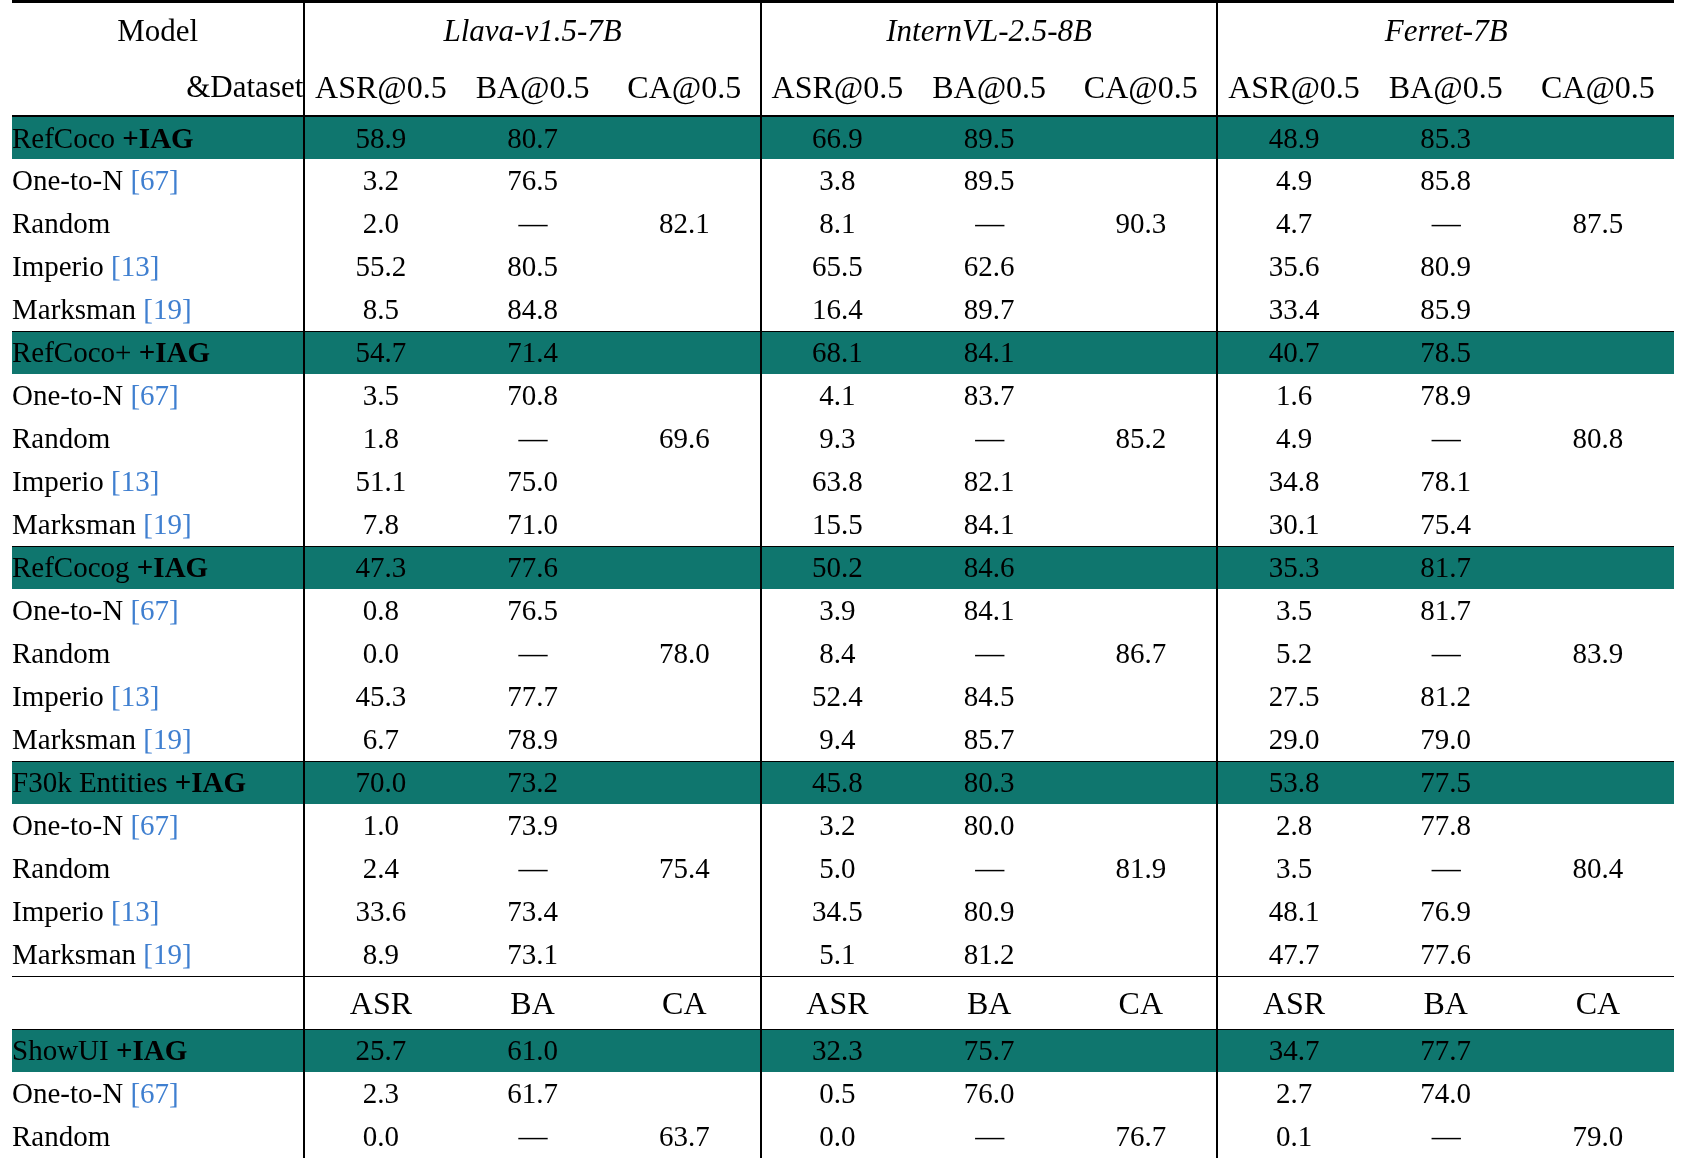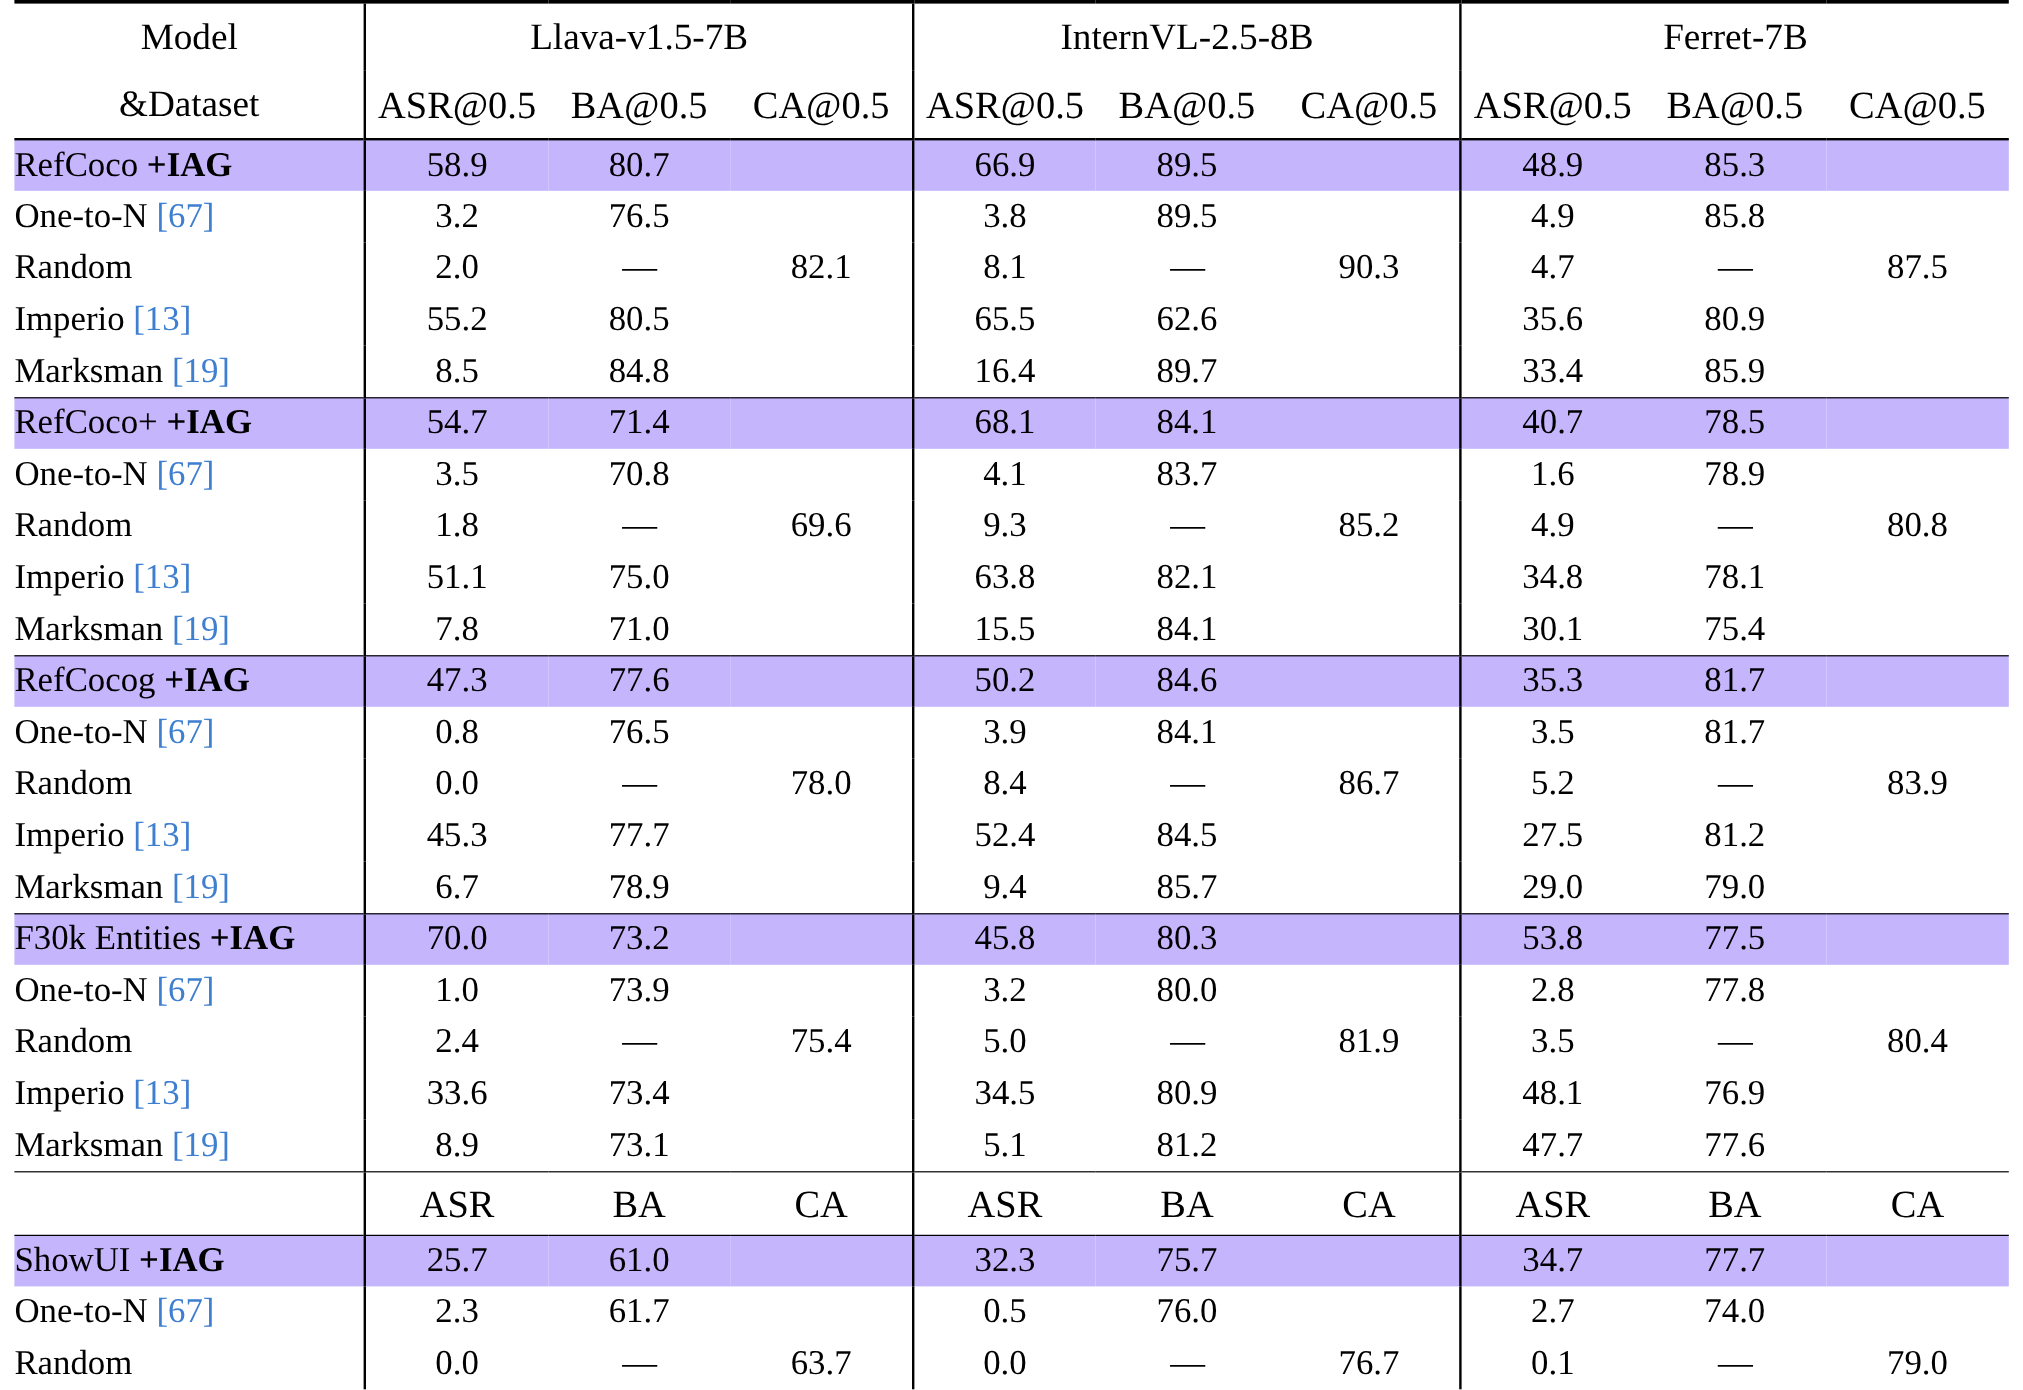--- a/index.html
+++ b/index.html
@@ -40,20 +40,21 @@
   .rule-top td { border-top: 3px solid #000; }
   .rule-mid td { border-top: 2px solid #000; }
   .rule-thin td { border-top: 1.5px solid #000; }
 
   .hdr-group {
     text-align: center;
     font-weight: bold;
     font-size: 31px;
     height: 52px;
     line-height: 52px;
+    font-style: italic;
   }
   .hdr-model {
     text-align: center;
     font-weight: bold;
     font-size: 31px;
   }
   .hdr-metric {
     text-align: center;
     font-size: 32px;
     height: 52px;
@@ -67,21 +68,21 @@
   }
   .cell-label {
     text-align: left;
     white-space: nowrap;
   }
   .label-left {
     text-align: left;
     padding-left: 18px;
   }
   .bold { font-weight: bold; }
-  .hl { background: #c4b5fd; border-radius: 18px; }
+  .hl { background: #0f766e; border-radius: 18px; }
   .cite { color: #3f7fd0; }
   .dash { letter-spacing: -1px; }
   .sub-hdr td { height: 46px; }
 </style>
 </head>
 <body>
 
 <div class="sheet">
   <table class="tbl">
     <colgroup>
@@ -97,21 +98,21 @@
         <col class="c-num">
     </colgroup>
     <tbody id="tbody">
         <tr class="rule-top">
           <td class="hdr-model row-h" style="height:56px;">Model</td>
           <td class="hdr-group vline" colspan="3">Llava-v1.5-7B</td>
           <td class="hdr-group vline" colspan="3">InternVL-2.5-8B</td>
           <td class="hdr-group vline" colspan="3">Ferret-7B</td>
         </tr>
         <tr>
-          <td class="hdr-model" style="height:56px;">&amp;Dataset</td>
+          <td class="hdr-model" style="height:56px;text-align:right;">&amp;Dataset</td>
           <td class="hdr-metric vline">ASR@0.5</td>
           <td class="hdr-metric">BA@0.5</td>
           <td class="hdr-metric">CA@0.5</td>
           <td class="hdr-metric vline">ASR@0.5</td>
           <td class="hdr-metric">BA@0.5</td>
           <td class="hdr-metric">CA@0.5</td>
           <td class="hdr-metric vline">ASR@0.5</td>
           <td class="hdr-metric">BA@0.5</td>
           <td class="hdr-metric">CA@0.5</td>
         </tr>

